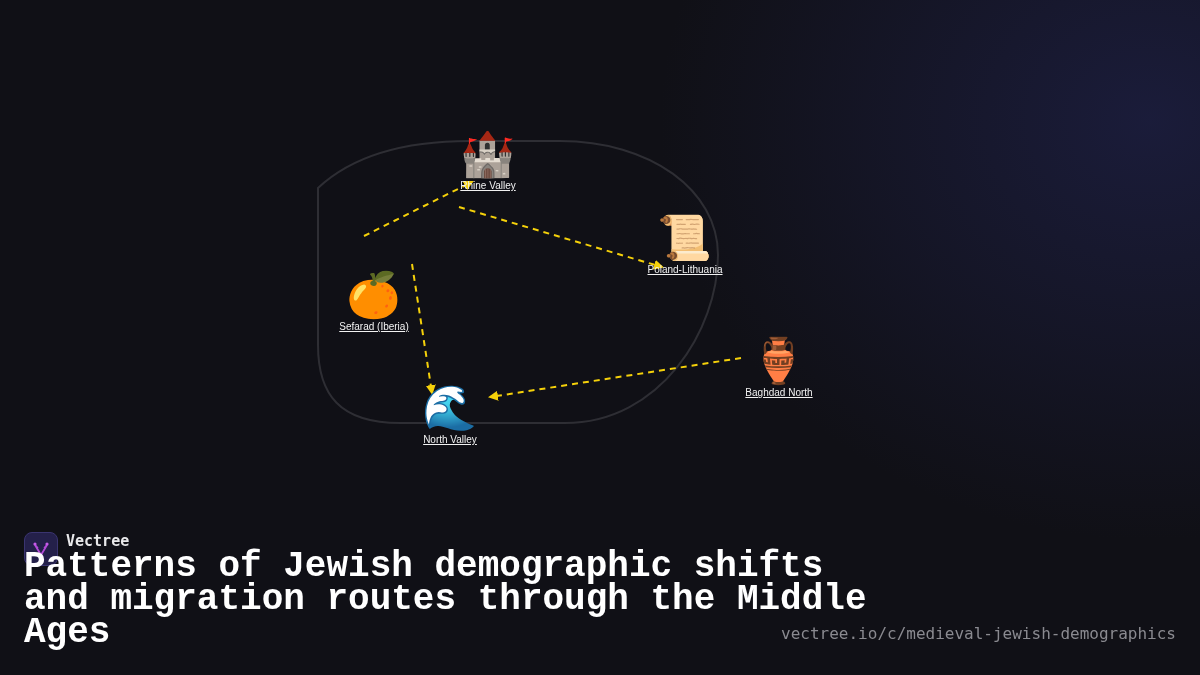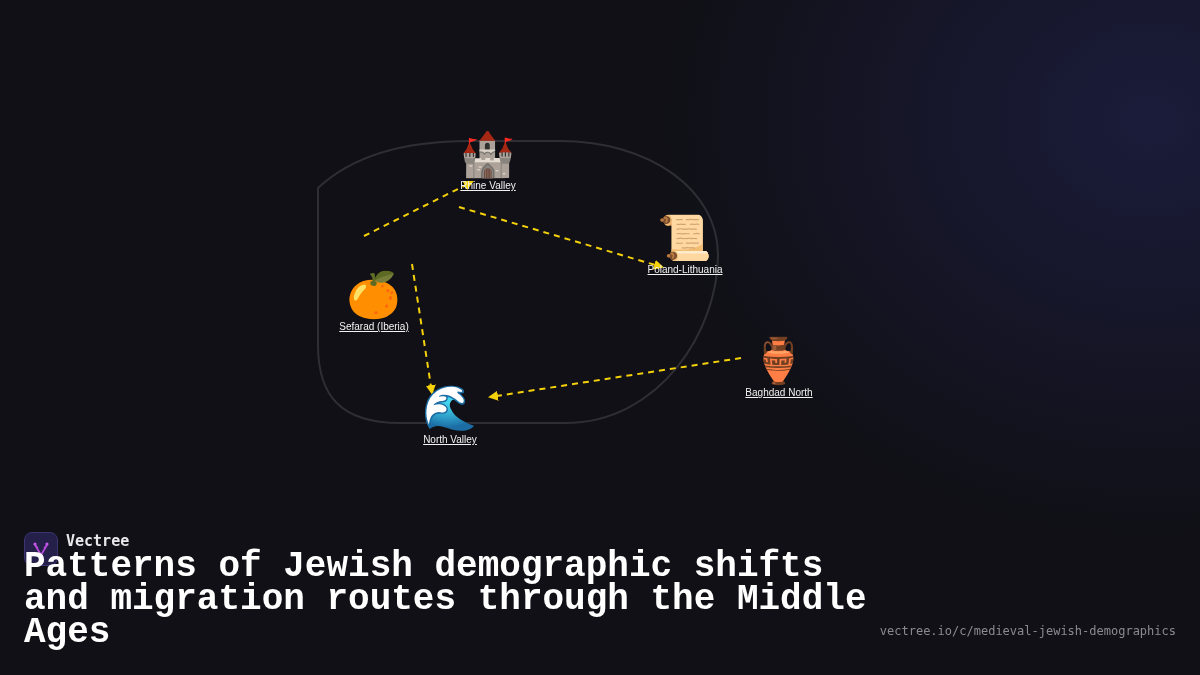--- a/index.html
+++ b/index.html
@@ -16,21 +16,21 @@
   .node { position:absolute; text-align:center; transform:translateX(-50%); }
   .node .emoji { font-size:44px; line-height:48px; display:block; }
   .node .label { color:#f2f2f2; font-size:10px; white-space:nowrap; display:block; margin-top:2px;
     font-family:"Liberation Sans", sans-serif;text-decoration:underline; }
   .brand { position:absolute; left:24px; top:512px; display:flex; gap:8px;margin-top:20px; }
   .brand-logo { width:32px; height:32px; border-radius:8px; background:#24204a; border:1px solid #3a3470;
     display:flex; align-items:center; justify-content:center; }
   .brand-name { color:#e8e8ea; font-family:"DejaVu Sans Mono", monospace; font-weight:bold; font-size:15px; }
   .title { position:absolute; left:24px; top:550px; width:860px; margin:0;
     color:#ffffff; font-family:"Liberation Mono", monospace; font-weight:bold; font-size:36px; line-height:33px; }
-  .url { position:absolute; right:24px; top:624px; color:#8a8a90; font-family:"DejaVu Sans Mono", monospace; font-size:12px; }
+  .url { position:absolute; right:24px; top:624px; color:#8a8a90; font-family:"DejaVu Sans Mono", monospace; font-size:16px; }
 </style>
 </head>
 <body>
 
 <div class="bg-glow"></div>
 
 <svg class="diagram" width="1200" height="675">
   <defs>
     <marker id="arrowhead" markerWidth="10" markerHeight="10" refX="8" refY="5" orient="auto" markerUnits="userSpaceOnUse">
       <path d="M0,0 L10,5 L0,10 Z" fill="#f5d10a"></path>

